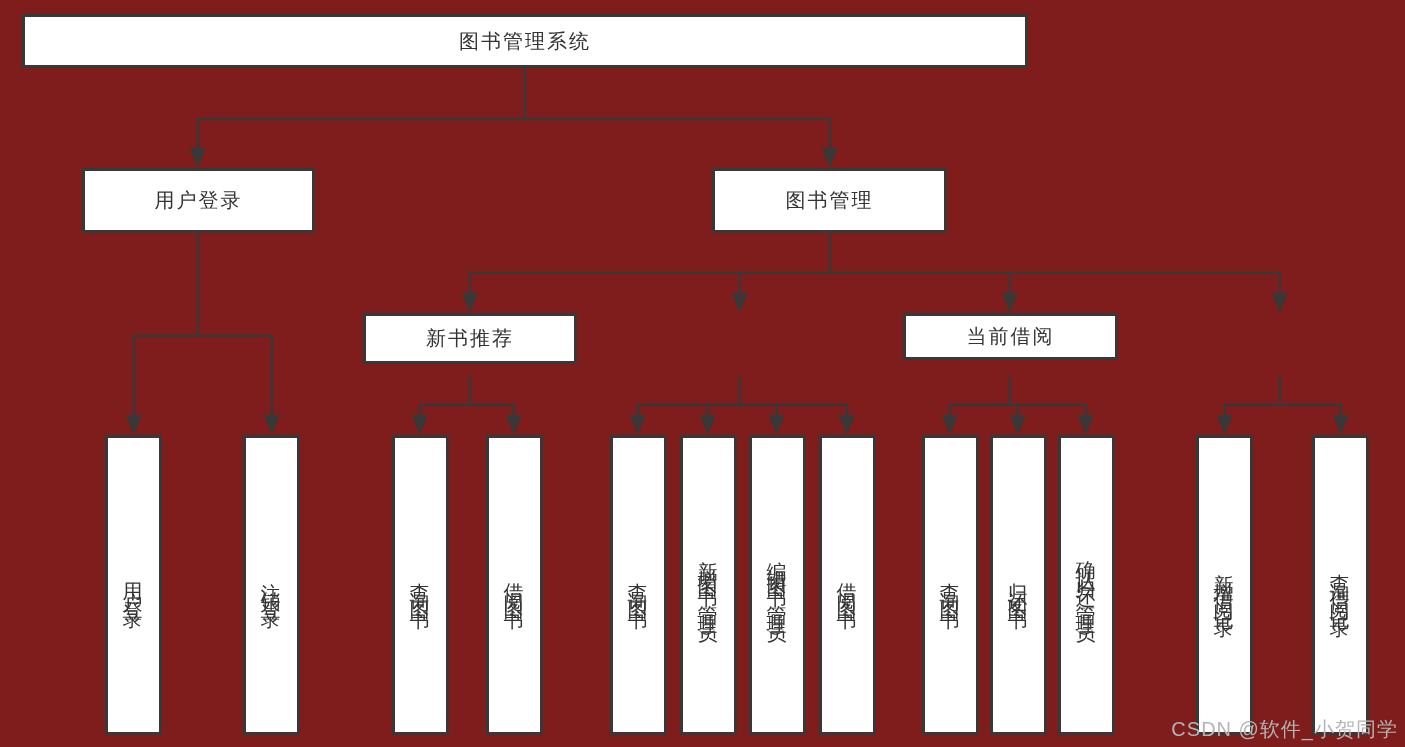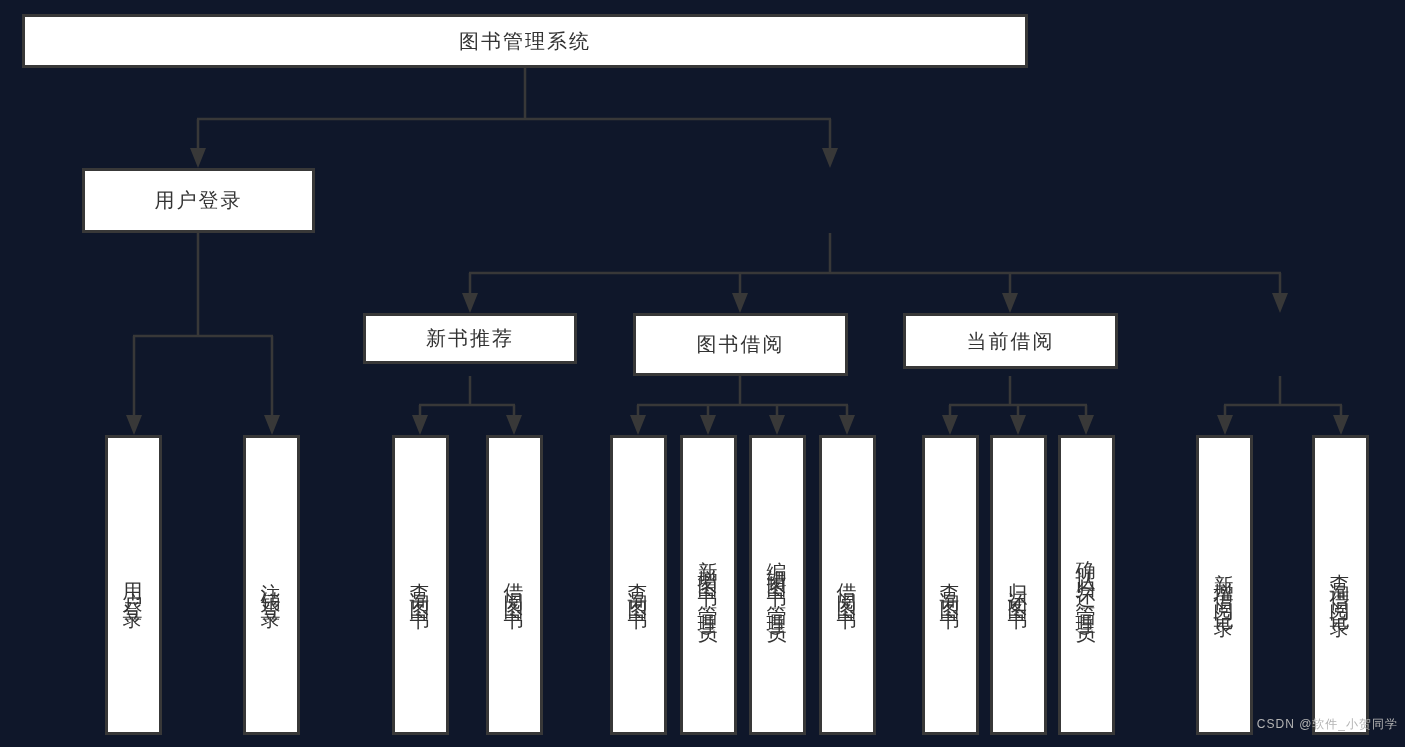--- a/index.html
+++ b/index.html
@@ -1,20 +1,20 @@
 <!DOCTYPE html>
 <html><head>
 <meta charset="utf-8">
 <style>
   html, body { margin: 0; padding: 0; background: #ffffff; }
   .canvas {
     position: relative;
     width: 1405px;
     height: 747px;
-    background: #0f172a;
+    background: #7f1d1d;
     font-family: "Liberation Sans", sans-serif;
     overflow: hidden;
   }
   .wires { position: absolute; left: 0; top: 0; pointer-events: none; }
   .node {
     position: absolute;
     box-sizing: border-box;
     background: #ffffff;
     border: 3px solid #383838;
     display: flex;
@@ -43,21 +43,21 @@
     text-orientation: mixed;
     font-size: 20px;
     letter-spacing: 9px;
     color: #333333;
     white-space: nowrap;
   }
   .watermark {
     position: absolute;
     right: 7px;
     top: 716px;
-    font-size: 12px;
+    font-size: 20px;
     color: #b4b4b4;
     letter-spacing: 1px;
     z-index: 3;
   }
 </style>
 </head>
 <body>
 
 <div class="canvas">
 
@@ -97,24 +97,24 @@
       <polygon points="1010,415 1026,415 1018,435"></polygon>
       <polygon points="1078,415 1094,415 1086,435"></polygon>
       <polygon points="1217,415 1233,415 1225,435"></polygon>
       <polygon points="1333,415 1349,415 1341,435"></polygon>
     </g>
   </svg>
 
   <div class="node" style="left:22px; top:14px; width:1006px; height:54px;">图书管理系统</div>
 
   <div class="node" style="left:82px; top:168px; width:233px; height:65px;">用户登录</div>
+  <div class="node" style="left:712px; top:168px; width:235px; height:65px;">图书管理</div>
 
   <div class="node" style="left:363px; top:313px; width:214px; height:51px;">新书推荐</div>
-  <div class="node" style="left:633px; top:313px; width:215px; height:63px;">图书借阅</div>
-  <div class="node" style="left:903px; top:313px; width:215px; height:56px;">当前借阅</div>
+  <div class="node" style="left:903px; top:313px; width:215px; height:47px;">当前借阅</div>
 
   <div class="leaf" style="left:105px;">
     <span class="vtext">用户登录</span>
   </div>
   <div class="leaf" style="left:243px;">
     <span class="vtext">注销登录</span>
   </div>
 
   <div class="leaf" style="left:392px;">
     <span class="vtext">查询图书</span>

